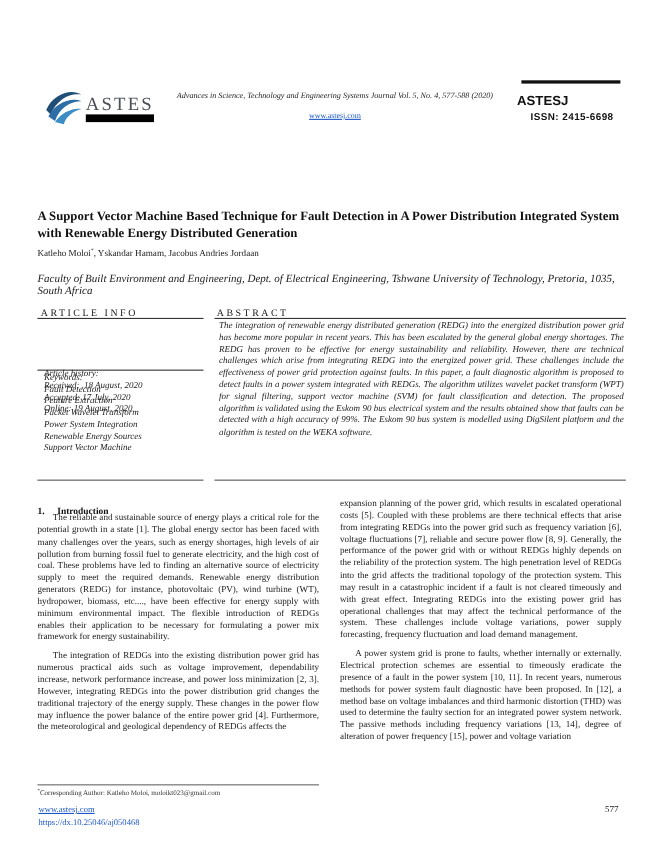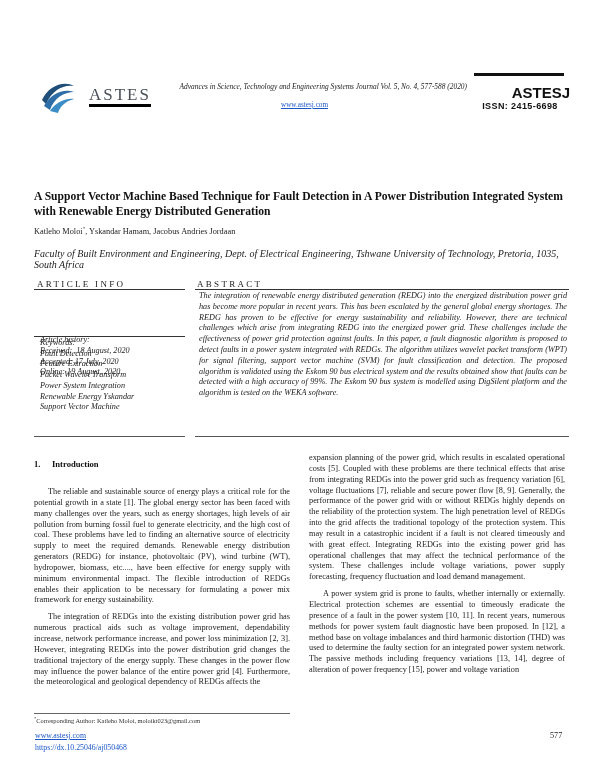--- a/index.html
+++ b/index.html
@@ -1,24 +1,24 @@
 <!DOCTYPE html>
 <html><head>
 <meta charset="utf-8">
 <style>
   html, body { margin: 0; padding: 0; background: #ffffff; }
   body { width: 600px; height: 776px; position: relative; overflow: hidden; font-family: "Liberation Serif", serif; color: #1a1a1a; }
   .abs { position: absolute; }
   
   #logo { left: 38px; top: 78px; width: 100px; height: 36px; }
-  #logo-text { position: absolute; left: 51px; top: 8px; font-family: "Liberation Serif", serif; font-size: 17px; letter-spacing: 2px; color: #4a4f57; border-bottom: 3px solid #000000; line-height: 18px; }
-  #journal { left: 142px; top: 82px; width: 325px; text-align: right; font-style: italic; font-size: 7.4px; color: #222; }
+  #logo-text { position: absolute; left: 40px; top: 8px; font-family: "Liberation Serif", serif; font-size: 17px; letter-spacing: 2px; color: #4a4f57; border-bottom: 7px solid #000000; line-height: 18px; }
+  #journal { left: 142px; top: 82px; width: 325px; text-align: center; font-style: italic; font-size: 7.4px; color: #222; }
   #journal-url { left: 142px; top: 101px; width: 325px; text-align: center; font-size: 7.2px; color: #1a56c7; text-decoration: underline; }
   #hdr-bar { left: 474px; top: 73px; width: 90px; height: 3px; background: #111; }
-  #astesj { left: 470px; top: 84px; width: 100px; text-align: right; font-family: "Liberation Sans", sans-serif; font-weight: bold; font-size: 15px; color: #111; }
+  #astesj { left: 470px; top: 84px; width: 100px; text-align: left; font-family: "Liberation Sans", sans-serif; font-weight: bold; font-size: 12px; color: #111; }
   #issn { left: 460px; top: 101px; width: 120px; text-align: center; font-family: "Liberation Sans", sans-serif; font-weight: bold; font-size: 9px; letter-spacing: 0.4px; color: #111; }
   
   #title { left: 34px; top: 189px; width: 540px; font-weight: bold; font-size: 11.6px; line-height: 15px; color: #111; }
   #authors { left: 34px; top: 226px; font-size: 8.3px; color: #222; }
   #affil { left: 34px; top: 248px; width: 540px; font-style: italic; font-size: 10px; line-height: 11px; color: #222; }
   
   .sec-h { font-size: 9px; letter-spacing: 2.3px; color: #222; }
   .rule { height: 1px; background: #333; }
   #info-h { left: 37px; top: 279px; }
   #info-rule1 { left: 34px; top: 289px; width: 151px; }
@@ -29,21 +29,21 @@
   
   #abs-h { left: 197px; top: 279px; }
   #abs-rule1 { left: 195px; top: 289px; width: 374px; }
   #abstract { left: 199px; top: 291px; width: 368px; font-style: italic; font-size: 8.2px; line-height: 10.8px; text-align: justify; color: #222; }
   #abs-rule2 { left: 195px; top: 436px; width: 374px; background: #555; }
   
   #sec1 { left: 34px; top: 459px; font-weight: bold; font-size: 8.6px; color: #111; }
   #sec1 .num { display: inline-block; width: 18px; }
   .col { width: 256px; font-size: 8.25px; line-height: 10.85px; text-align: justify; color: #222; }
   .col p { margin: 0 0 6px 0; text-indent: 14px; }
-  #col-left { left: 34px; top: 487px; }
+  #col-left { left: 34px; top: 466px; }
   #col-right { left: 309px; top: 453px; }
   #foot-rule { left: 34px; top: 713px; width: 256px; background: #666; }
   #footnote { left: 34px; top: 716px; font-size: 6.4px; color: #333; }
   #footnote sup { font-size: 4.5px; }
   #site-link { left: 35px; top: 731px; font-size: 7.8px; color: #1a56c7; text-decoration: underline; }
   #doi-link { left: 35px; top: 743px; font-size: 7.8px; color: #1a56c7; }
   #page-num { left: 526px; top: 731px; font-size: 8.2px; color: #222; margin-left: 24px; }
   .sup { font-size: 5px; vertical-align: super; }
 </style>
 </head>
@@ -77,21 +77,21 @@
   <div>Accepted: 17 July, 2020</div>
   <div>Online: 19 August, 2020</div>
 </div>
 <div id="info-rule2" class="abs rule"></div>
 <div id="keywords" class="abs">
   <div>Keywords:</div>
   <div>Fault Detection</div>
   <div>Feature Extraction</div>
   <div>Packet Wavelet Transform</div>
   <div>Power System Integration</div>
-  <div>Renewable Energy Yskandar</div>
+  <div>Renewable Energy Sources</div>
   <div>Support Vector Machine</div>
 </div>
 <div id="info-rule3" class="abs rule"></div>
 
 <div id="abs-h" class="abs sec-h">ABSTRACT</div>
 <div id="abs-rule1" class="abs rule"></div>
 <div id="abstract" class="abs">The integration of renewable energy distributed generation (REDG) into the energized distribution power grid has become more popular in recent years. This has been escalated by the general global energy shortages. The REDG has proven to be effective for energy sustainability and reliability. However, there are technical challenges which arise from integrating REDG into the energized power grid. These challenges include the effectiveness of power grid protection against faults. In this paper, a fault diagnostic algorithm is proposed to detect faults in a power system integrated with REDGs. The algorithm utilizes wavelet packet transform (WPT) for signal filtering, support vector machine (SVM) for fault classification and detection. The proposed algorithm is validated using the Eskom 90 bus electrical system and the results obtained show that faults can be detected with a high accuracy of 99%. The Eskom 90 bus system is modelled using DigSilent platform and the algorithm is tested on the WEKA software.</div>
 <div id="abs-rule2" class="abs rule"></div>
 
 <div id="sec1" class="abs">

